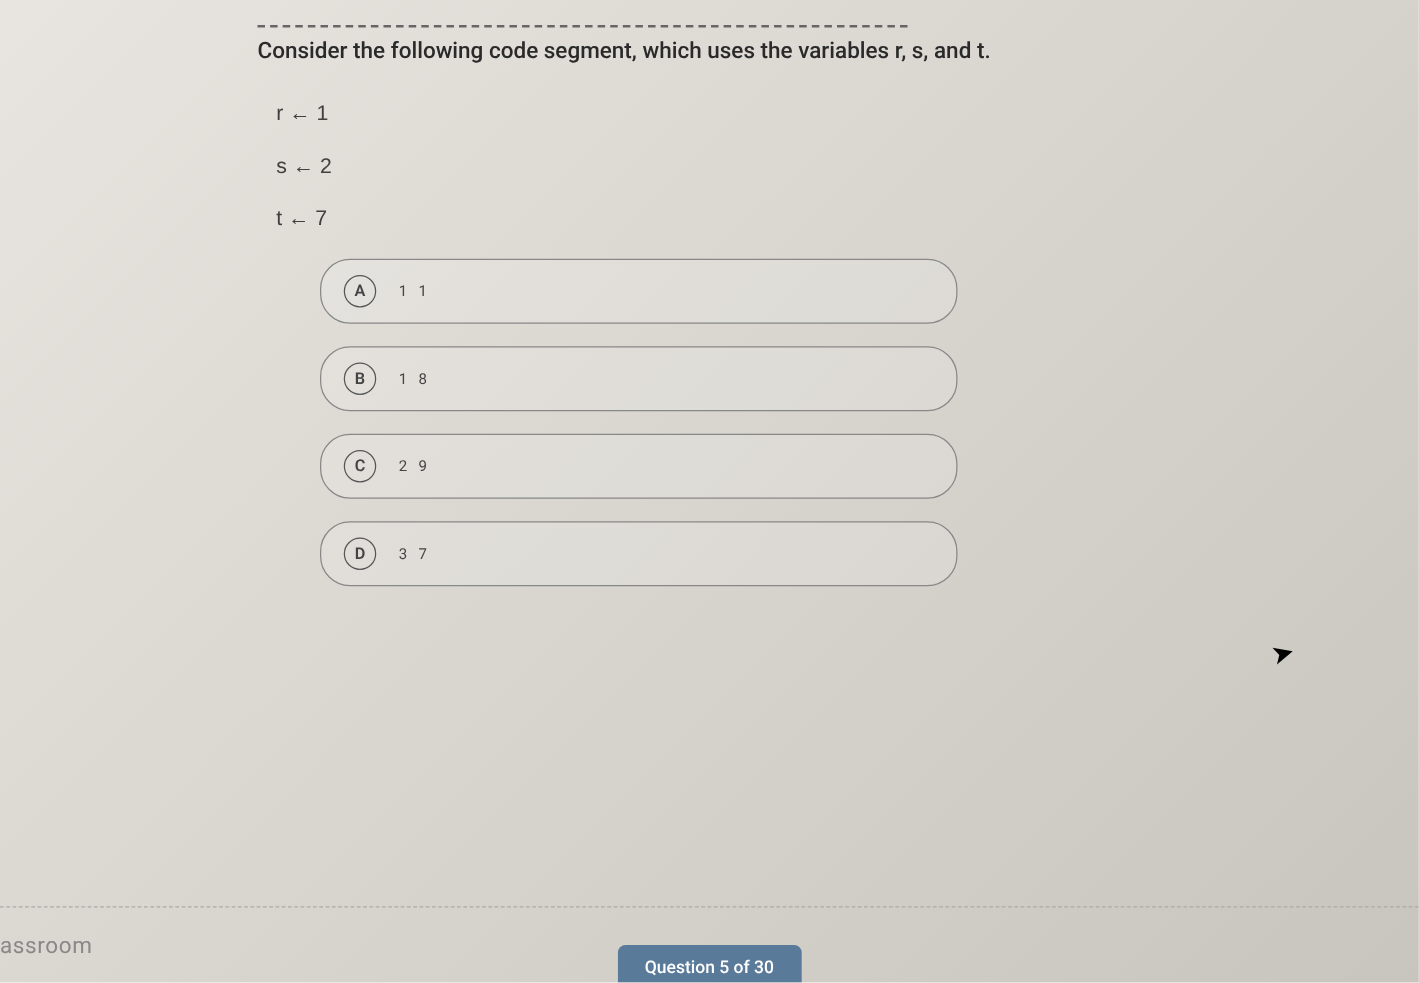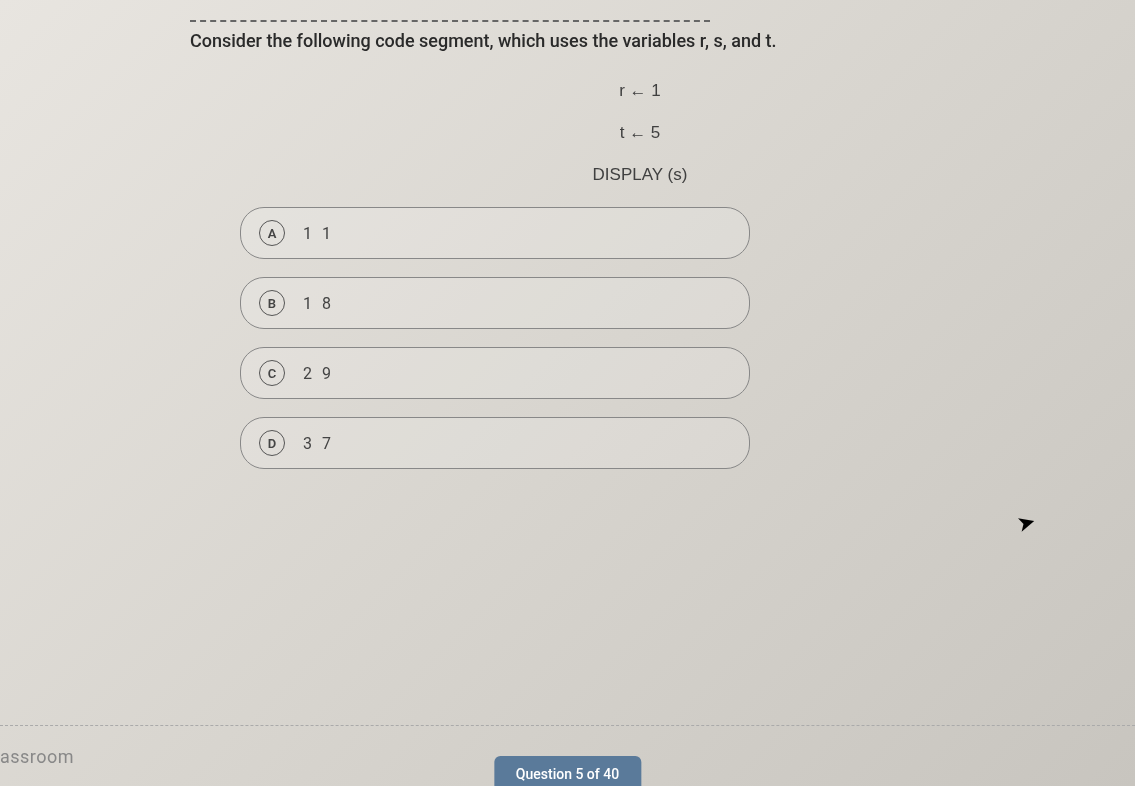--- a/index.html
+++ b/index.html
@@ -11,34 +11,34 @@
       font-family: -apple-system, BlinkMacSystemFont, 'Segoe UI', Roboto, Arial, sans-serif;
       background: linear-gradient(135deg, #e8e5e0 0%, #d8d5cf 50%, #c8c5bf 100%);
       min-height: 786px;
       width: 1135px;
       position: relative;
       overflow: hidden;
     }
     .content {
       padding: 20px 60px 20px 190px;
       color: #3a3a3a;
+      margin-left: 16px;
     }
     .prompt {
       font-size: 18px;
       font-weight: 500;
       margin-bottom: 30px;
       color: #2a2a2a;
     }
     .code-line {
       font-size: 17px;
       margin-bottom: 22px;
       padding-left: 15px;
       color: #404040;
       font-family: Arial, sans-serif;
-      text-align: center;
     }
     .question {
       font-size: 17px;
       margin-top: 25px;
       margin-bottom: 30px;
       padding-left: 8px;
       color: #3a3a3a;
     }
     .answers {
       padding-left: 50px;
@@ -61,21 +61,21 @@
       border-radius: 50%;
       display: flex;
       align-items: center;
       justify-content: center;
       font-size: 13px;
       font-weight: 600;
       margin-right: 18px;
       color: #444;
     }
     .answer-text {
-      font-size: 16px;
+      font-size: 12px;
       letter-spacing: 3px;
       color: #444;
     }
     .footer-label {
       position: absolute;
       bottom: 19px;
       left: 0;
       font-size: 18px;
       color: #888;
       font-weight: 400;
@@ -116,22 +116,22 @@
     }
   </style>
 </head>
 <body>
 
 <div class="content">
   <div class="top-dashes"></div>
   <div class="prompt">Consider the following code segment, which uses the variables r, s, and t.</div>
 
   <div class="code-line">r ← 1</div>
-  <div class="code-line">t ← 5</div>
-  <div class="code-line">DISPLAY (s)</div>
+  <div class="code-line">s ← 2</div>
+  <div class="code-line">t ← 7</div>
 
 
   <div class="answers">
     <div class="answer-option">
       <div class="letter-circle">A</div>
       <div class="answer-text">1 1</div>
     </div>
     <div class="answer-option">
       <div class="letter-circle">B</div>
       <div class="answer-text">1 8</div>
@@ -144,13 +144,13 @@
       <div class="letter-circle">D</div>
       <div class="answer-text">3 7</div>
     </div>
   </div>
 </div>
 
 <div class="cursor-icon">➤</div>
 
 <div class="divider"></div>
 <div class="footer-label">assroom</div>
-<div class="question-badge">Question 5 of 40</div>
+<div class="question-badge">Question 5 of 30</div>
 
 </body></html>

